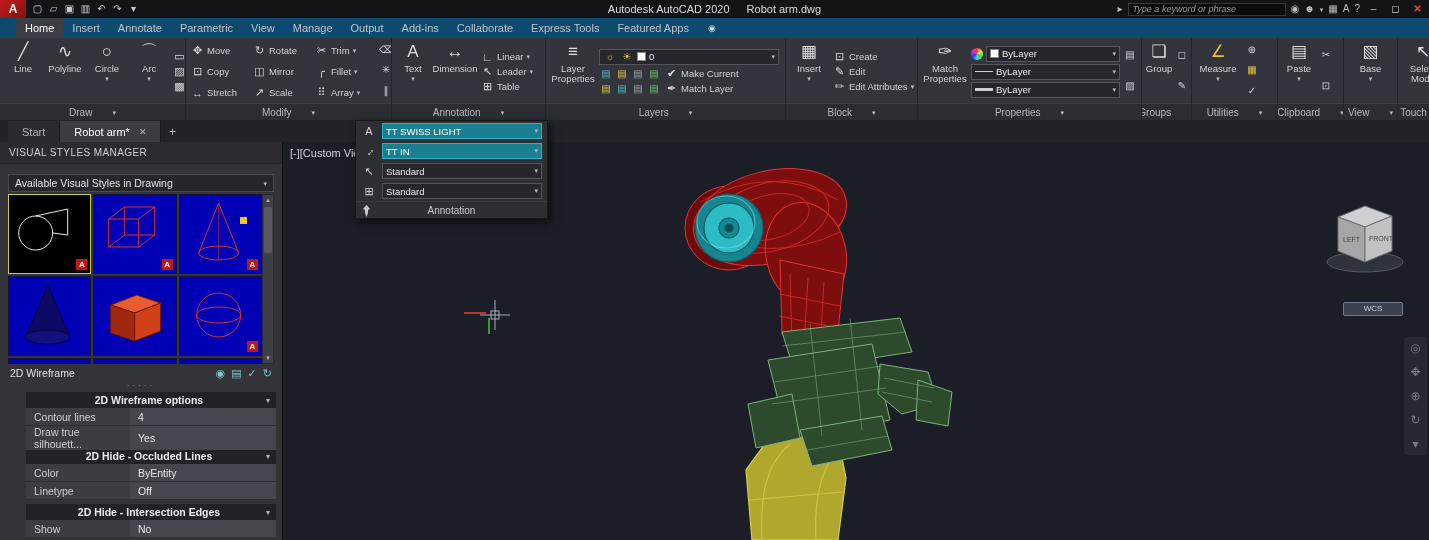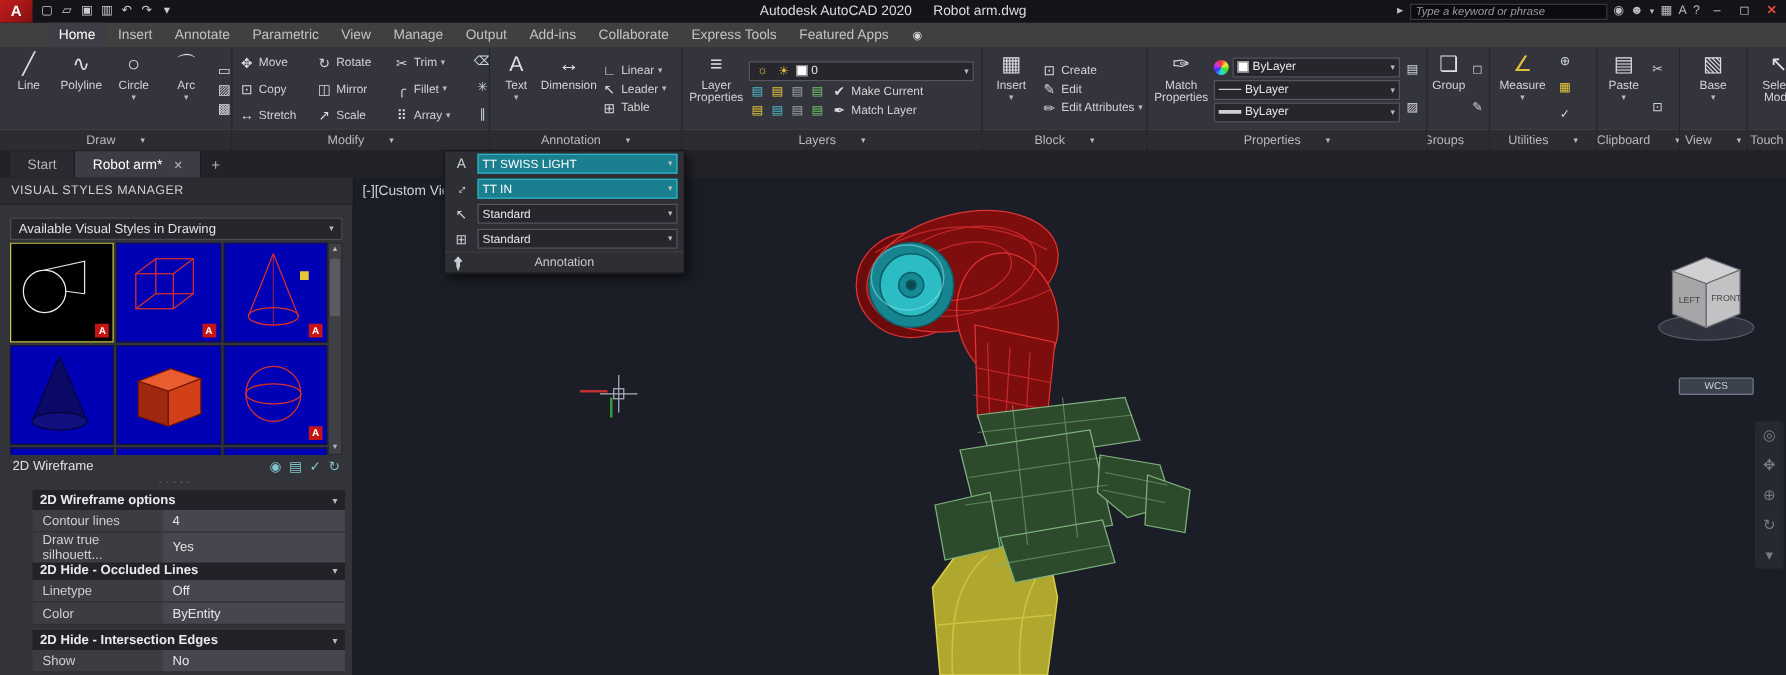--- a/index.html
+++ b/index.html
@@ -14,21 +14,21 @@
 .title-center{position:absolute;left:0;right:0;text-align:center;font-size:11px;color:#dcdce0;pointer-events:none;}
 .title-center .doc{margin-left:14px;}
 .tb-right{margin-left:auto;display:flex;align-items:center;gap:5px;padding-right:3px;}
 .searchbox{width:158px;height:13px;background:#0c0c10;border:1px solid #36363c;color:#cfcfd4;font-size:9px;font-style:italic;padding:0 4px;outline:none;}
 .searchbox::placeholder{color:#9a9aa0;font-style:italic;}
 .tbic{font-size:10px;color:#b9bdc6;line-height:18px;}
 .winbtn{width:17px;text-align:center;font-size:10px;color:#c9c9cd;line-height:18px;}
 .winbtn.close{color:#e04a3a;font-weight:bold;}
 
 
-.ribbon-tabs{position:absolute;top:18px;left:0;right:0;height:20px;background:#404040;display:flex;align-items:stretch;padding-left:38px;z-index:70;}
+.ribbon-tabs{position:absolute;top:18px;left:0;right:0;height:20px;background:#0c4a6e;display:flex;align-items:stretch;padding-left:16px;z-index:70;}
 .rtab{padding:4px 9px 3px;font-size:11px;color:#c2c2c8;white-space:nowrap;}
 .rtab.active{background:#3d3d46;color:#fff;}
 .ribtoggle{margin-left:10px;font-size:9px;color:#d4d4d8;align-self:center;}
 
 
 .ribbon{position:absolute;top:38px;left:0;right:0;height:82px;background:#34343c;display:flex;z-index:60;border-bottom:1px solid #15151a;}
 .panel{height:82px;border-right:1px solid #24242a;display:flex;flex-direction:column;flex:none;overflow:hidden;}
 .pbody{height:65px;display:flex;padding:1px 3px;gap:2px;align-items:flex-start;}
 .plabel{height:17px;font-size:10px;color:#b9b9c0;display:flex;align-items:center;justify-content:center;gap:20px;background:#2c2c33;border-top:1px solid #3d3d44;margin-top:auto;}
 .caret{font-size:7px;color:#b9b9c0;line-height:7px;}
@@ -91,21 +91,21 @@
 .scrollcol{width:12px;background:#3f3f46;display:flex;flex-direction:column;align-items:center;justify-content:space-between;border:1px solid #2a2a30;}
 .scrollcol .ar{font-size:6px;color:#b4b4ba;line-height:10px;}
 .scrollthumb{width:8px;height:46px;background:#5a5a62;border-radius:2px;margin-top:2px;}
 .scrollsp{flex:1;}
 .stylebar{height:18px;display:flex;align-items:center;padding:0 10px;gap:6px;color:#e0e0e4;font-size:10.5px;}
 .stylebar .sp{flex:1;}
 .vsico{font-size:11px;color:#7fc4cc;}
 .dots{height:10px;text-align:center;color:#8a8a90;font-size:8px;letter-spacing:3px;line-height:8px;}
 .psecs{padding-left:26px;padding-right:6px;}
 .psec{margin-bottom:4px;}
-.psec-h{height:16px;background:#222228;display:flex;align-items:center;padding:0 6px;font-size:10.5px;font-weight:bold;color:#eaeaee;}
+.psec-h{height:16px;background:#222228;display:flex;align-items:center;padding:0 6px;font-size:10.5px;font-weight:bold;color:#eaeaee;text-align:center;}
 .psec-h .sp{flex:1;}
 .psec-caret{font-size:8px;color:#b9b9c0;font-weight:normal;}
 .prow{height:18px;display:grid;grid-template-columns:104px 1fr;border-bottom:1px solid #2e2e34;}
 .plab{background:#3c3c43;color:#cfcfd4;display:flex;align-items:center;padding-left:8px;font-size:10.5px;}
 .pval{background:#46464e;color:#e6e6ea;display:flex;align-items:center;padding-left:8px;font-size:10.5px;}
 </style>
 </head>
 <body>
 
 <div class="screen">
@@ -706,26 +706,26 @@
             <div class="plab">Draw true silhouett...</div>
             <div class="pval">Yes</div>
           </div>
         </div>
         <div class="psec">
           <div class="psec-h">
             <span class="sp">2D Hide - Occluded Lines</span>
             <span class="psec-caret">▾</span>
           </div>
           <div class="prow">
+            <div class="plab">Color</div>
+            <div class="pval">ByEntity</div>
+          </div>
+          <div class="prow">
             <div class="plab">Linetype</div>
             <div class="pval">Off</div>
-          </div>
-          <div class="prow">
-            <div class="plab">Color</div>
-            <div class="pval">ByEntity</div>
           </div>
         </div>
         <div class="psec">
           <div class="psec-h">
             <span class="sp">2D Hide - Intersection Edges</span>
             <span class="psec-caret">▾</span>
           </div>
           <div class="prow">
             <div class="plab">Show</div>
             <div class="pval">No</div>

